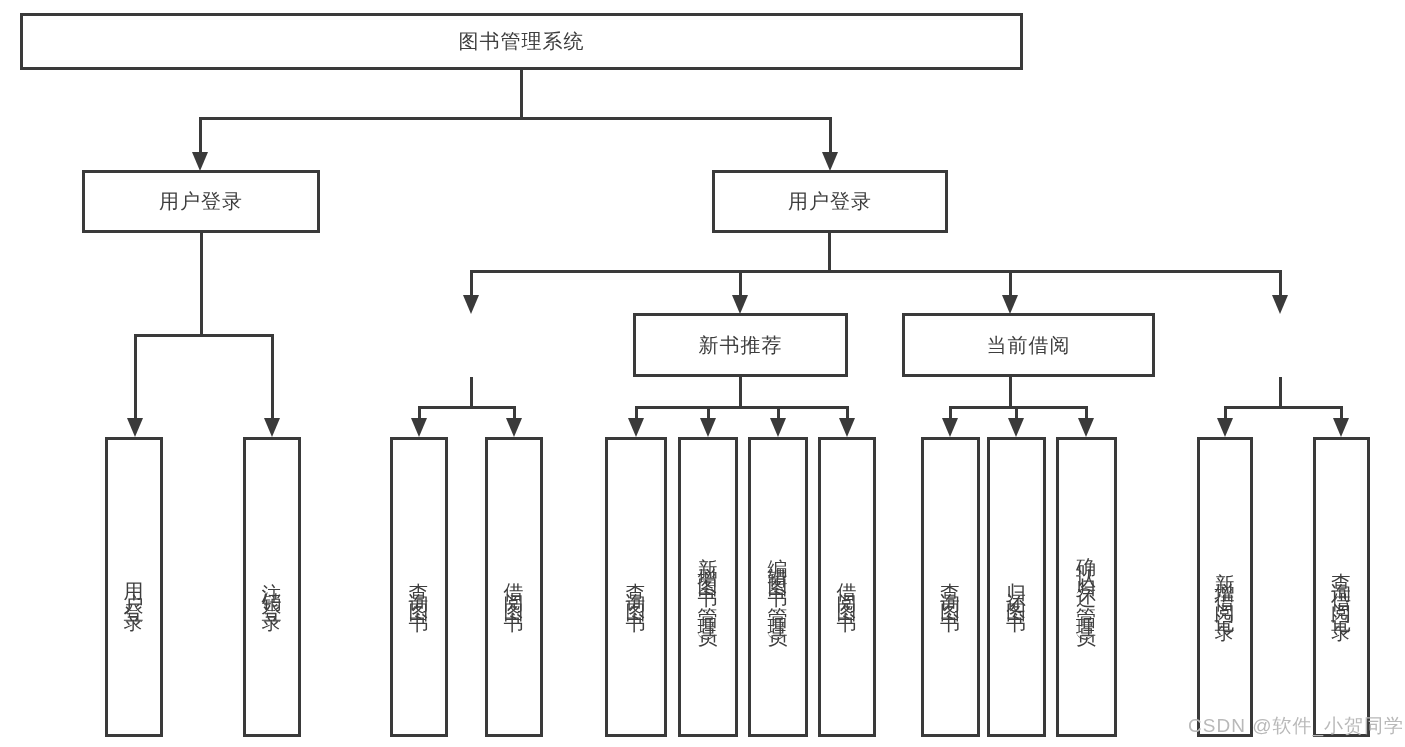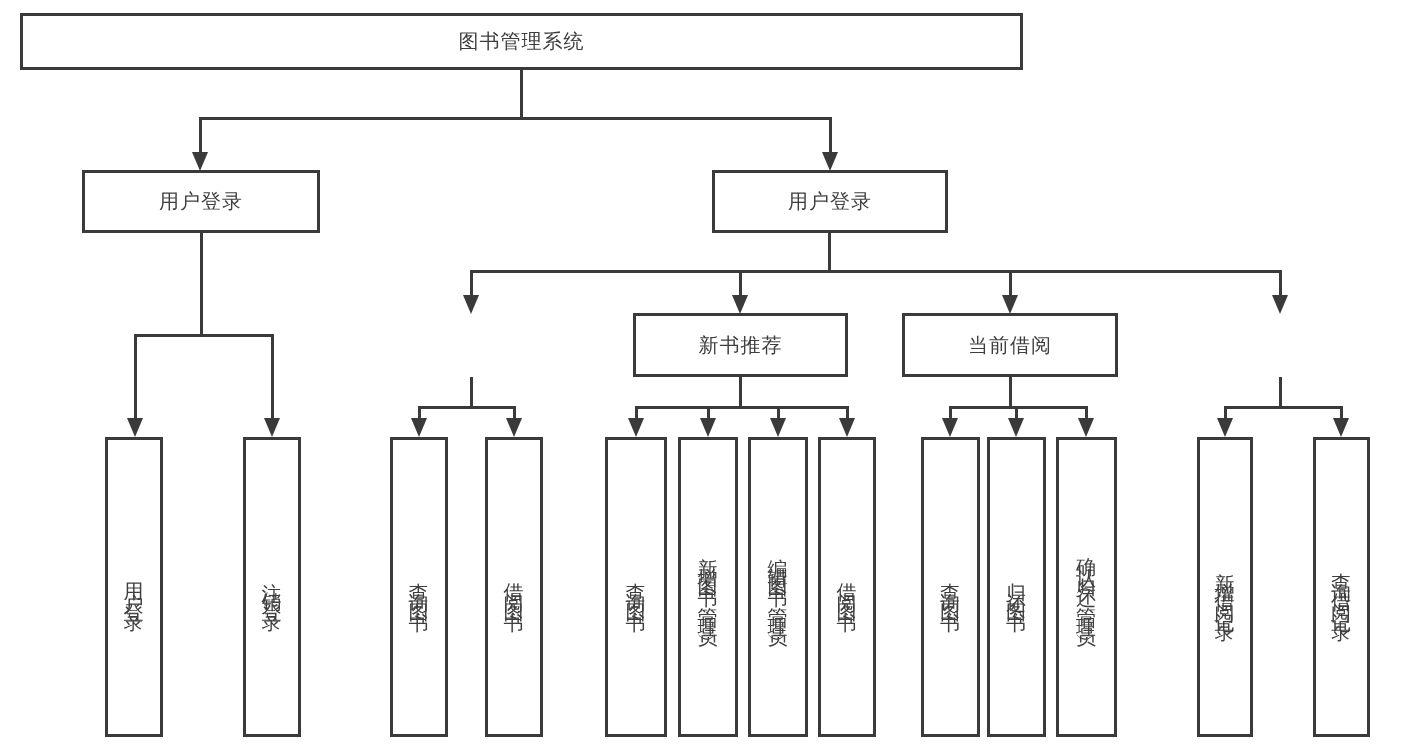--- a/index.html
+++ b/index.html
@@ -46,21 +46,21 @@
     color:var(--watermark,#b9b9b9);
     z-index:5;
   }
 
   
   .n-root          {left:20px;  top:13px;  width:1003px;height:57px;}
   .n-user-login    {left:82px;  top:170px; width:238px; height:63px;}
   .n-book-mgmt     {left:712px; top:170px; width:236px; height:63px;}
   .n-new-book      {left:363px; top:313px; width:217px; height:64px;}
   .n-book-borrow   {left:633px; top:313px; width:215px; height:64px;}
-  .n-cur-borrow    {left:902px; top:313px; width:216px; height:64px;}
+  .n-cur-borrow    {left:902px; top:313px; width:253px; height:64px;}
   .n-borrow-rec    {left:1173px;top:313px; width:215px; height:64px;}
 
   .leaf{top:437px;height:300px;}
   .lf-user-login {left:105px; width:58px;}
   .lf-logout     {left:243px; width:58px;}
   .lf-nb-query   {left:390px; width:58px;}
   .lf-nb-borrow  {left:485px; width:58px;}
   .lf-bb-query   {left:605px; width:62px;}
   .lf-bb-add     {left:678px; width:60px;}
   .lf-bb-edit    {left:748px; width:60px;}
@@ -190,14 +190,15 @@
     <span class="label">确认归还（管理员）</span>
   </div>
 
   <div class="box leaf lf-br-add">
     <span class="label">新增借阅记录</span>
   </div>
   <div class="box leaf lf-br-query">
     <span class="label">查询借阅记录</span>
   </div>
 
+  <div class="watermark">CSDN @软件_小贺同学</div>
 
 </div>
 
 </body></html>

